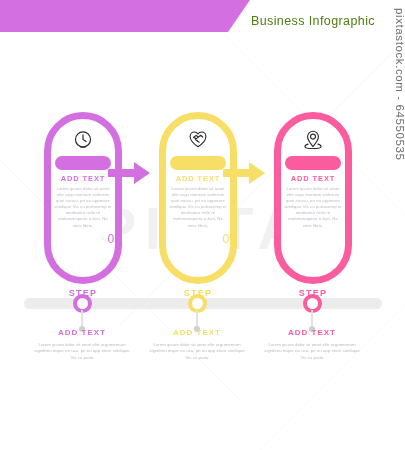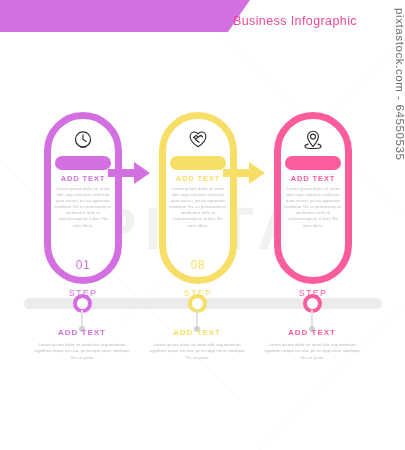--- a/index.html
+++ b/index.html
@@ -10,22 +10,22 @@
   }
   #stage{position:absolute;left:0;top:0;width:405px;height:450px;}
 
   
   .header-bar{
     position:absolute;left:0;top:0;width:250px;height:32px;
     background:#d36fe0;
     clip-path:polygon(0 0, 250px 0, 228px 32px, 0 32px);
   }
   .header-title{
-    position:absolute;right:48px;top:14px;
-    font-size:12.5px;color:#ec4899;letter-spacing:.4px;
+    position:absolute;right:30px;top:14px;
+    font-size:12.5px;color:#4d7c0f;letter-spacing:.4px;
     white-space:nowrap;font-family:"Liberation Sans", sans-serif;
   }
 
   
   .wm-vert{
     position:absolute;right:-1px;top:8px;
     writing-mode:vertical-rl;
     font-size:11.5px;color:#6f6f6f;letter-spacing:.6px;
     white-space:nowrap;
   }
@@ -58,26 +58,26 @@
   .card-title{
     position:absolute;left:0;top:62px;width:78px;text-align:center;
     font-size:7.5px;font-weight:bold;letter-spacing:.9px;color:var(--c);
   }
   .card-body{
     position:absolute;left:10px;top:74px;width:58px;
     font-size:4.3px;line-height:6.1px;color:#b9b9c4;text-align:center;
     letter-spacing:.05px;
   }
   .card-num{
-    position:absolute;left:0;top:146px;width:78px;text-align:center;
+    position:absolute;left:0;top:120px;width:78px;text-align:right;
     font-size:12px;color:var(--c);letter-spacing:.6px;
   }
   .step-word{
     position:absolute;top:288px;width:78px;text-align:center;
-    font-size:9px;font-weight:normal;letter-spacing:1.3px;color:var(--c);
+    font-size:9px;font-weight:bold;letter-spacing:1.3px;color:var(--c);
   }
 
   
   .arrow{position:absolute;top:157px;width:48px;height:30px;}
 
   
   .timeline{
     position:absolute;left:24px;top:298px;width:358px;height:11px;
     background:#ececec;border-radius:6px;
   }

